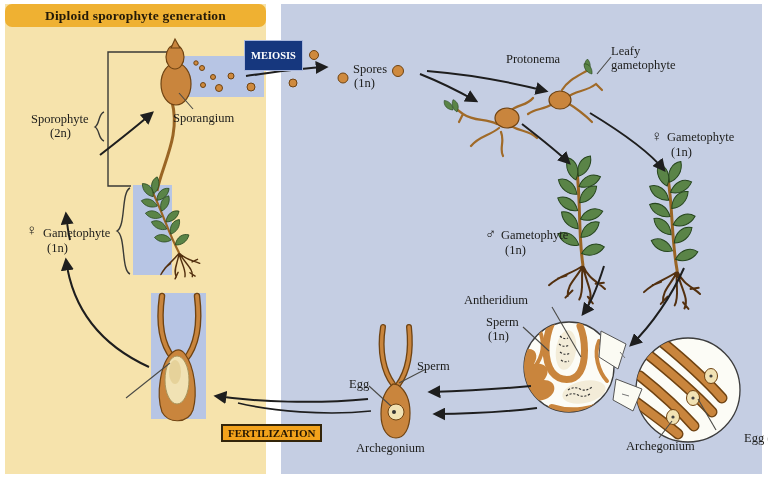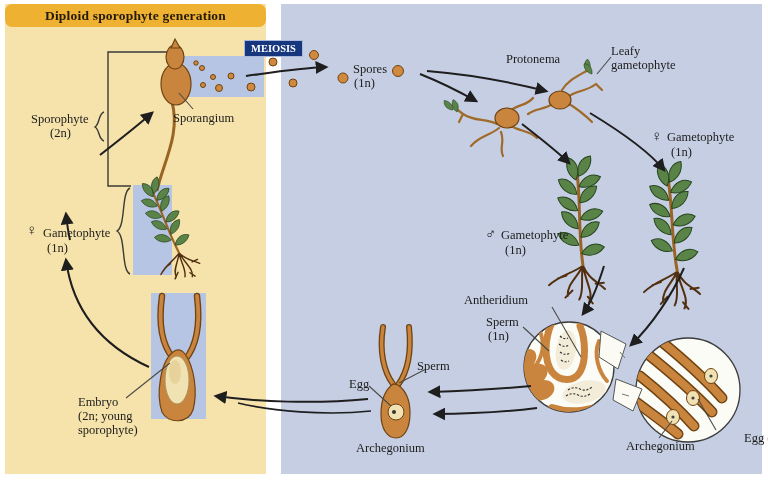--- a/index.html
+++ b/index.html
@@ -11,21 +11,21 @@
   .hdr{position:absolute;top:4px;height:23px;display:flex;align-items:center;justify-content:center;
        font-weight:bold;font-size:13.5px;color:#241a08;letter-spacing:.2px;border-radius:7px;}
   #hdr-left{left:5px;width:261px;background:var(--left_header,#efb132);}
   #hdr-right{left:281px;width:481px;background:var(--right_header,#92a1c6);color:#101422;}
   .hl-rect{position:absolute;background:var(--highlight_blue,#b7c5e4);}
   .lbl{position:absolute;font-size:12.5px;line-height:1.12;color:#1c1c1a;white-space:nowrap;}
   .lbl .ln{display:block;}
   .sym{position:absolute;font-size:15px;color:#1c1c1a;line-height:1;}
   .badge{position:absolute;font-weight:bold;white-space:nowrap;}
   #meiosis-badge{left:244px;top:40px;background:var(--meiosis_bg,#16377e);color:#fff;
-                 font-size:10.5px;padding:2px 6px;border:1px solid #aab8dc;}
+                 font-size:10.5px;padding:9px 6px;border:1px solid #aab8dc;}
   #fertilization-badge{left:221px;top:424px;background:var(--fertilization_bg,#f2a21b);color:#241603;
                  font-size:11px;padding:1px 5px;border:2px solid #33250a;}
   svg{position:absolute;left:0;top:0;}
   .arrow{stroke:#1e1e1e;stroke-width:2;fill:none;}
   .thin{stroke:#1e1e1e;stroke-width:1.6;fill:none;}
   .leader{stroke:#4a4a46;stroke-width:1.1;fill:none;}
   .bracket{stroke:#3a3a36;stroke-width:1.4;fill:none;}
   .stem{stroke:#9a6524;stroke-width:3;fill:none;}
   .roots path{stroke:#53300f;stroke-width:2;fill:none;stroke-linecap:round;}
   .leaves use{fill:#5a8447;stroke:#26451d;stroke-width:1;}
@@ -249,21 +249,17 @@
   <div class="lbl" style="left:486px;top:315px">Sperm</div>
   <div class="lbl" style="left:488px;top:329px">(1n)</div>
 
   <div class="lbl" style="left:417px;top:359px">Sperm</div>
   <div class="lbl" style="left:349px;top:377px">Egg</div>
   <div class="lbl" style="left:356px;top:441px">Archegonium</div>
 
   <div class="lbl" style="left:626px;top:439px">Archegonium</div>
   <div class="lbl" style="left:744px;top:431px">Egg (1n)</div>
 
-  <div class="lbl" style="left:78px;top:395px">
-    <span class="ln">Embryo</span>
-    <span class="ln">(2n; young</span>
-    <span class="ln">sporophyte)</span>
-  </div>
 
   <div class="badge" id="meiosis-badge">MEIOSIS</div>
+  <div class="badge" id="fertilization-badge">FERTILIZATION</div>
 
 </div>
 
 </body></html>

